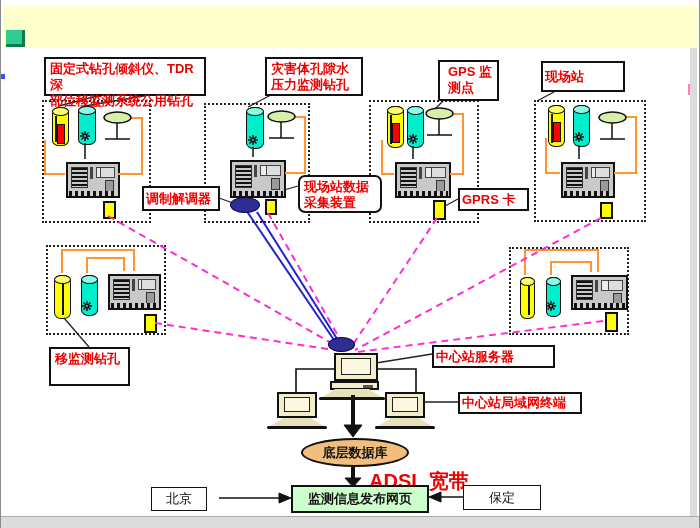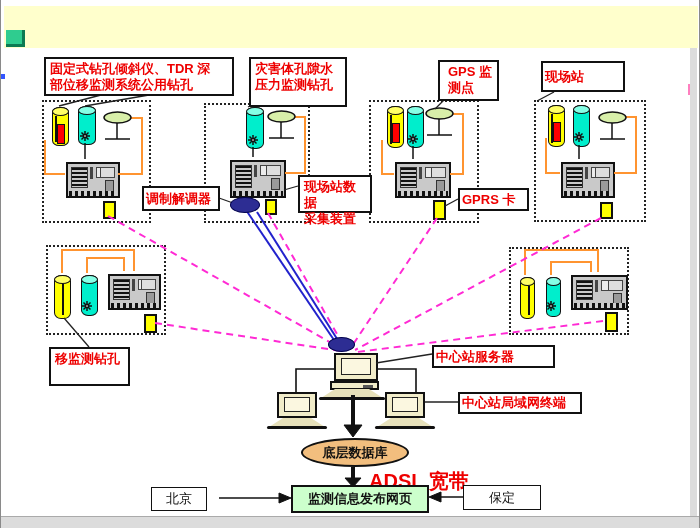--- a/index.html
+++ b/index.html
@@ -315,39 +315,39 @@
       <polygon points="343,425 361,425 352,437" stroke-width="1"></polygon>
       <line x1="352" y1="467" x2="352" y2="479" stroke-width="4"></line>
       <polygon points="344,478 360,478 352,487" stroke-width="1"></polygon>
       <line x1="218" y1="498" x2="278" y2="498" stroke-width="1.6"></line>
       <polygon points="278,493 278,503 290,498" stroke-width="1"></polygon>
       <line x1="489" y1="497" x2="440" y2="497" stroke-width="1.6"></line>
       <polygon points="440,492 440,502 428,497" stroke-width="1"></polygon>
     </g>
   </svg>
 
-  <div class="lbl" style="left:43px;top:57px;width:190px;height:39px;">
+  <div class="lbl" style="left:43px;top:57px;width:162px;height:39px;">
     <div>固定式钻孔倾斜仪、TDR 深</div>
     <div>部位移监测系统公用钻孔</div>
   </div>
-  <div class="lbl" style="left:248px;top:57px;width:98px;height:50px;">
+  <div class="lbl" style="left:264px;top:57px;width:98px;height:39px;">
     <div>灾害体孔隙水</div>
     <div>压力监测钻孔</div>
   </div>
   <div class="lbl" style="left:437px;top:60px;width:61px;height:41px;padding-left:8px;">
     <div>GPS 监</div>
     <div>测点</div>
   </div>
   <div class="lbl center" style="left:540px;top:61px;width:84px;height:31px;">
     <span>现场站</span>
   </div>
   <div class="lbl center" style="left:141px;top:186px;width:78px;height:25px;">
     <span>调制解调器</span>
   </div>
-  <div class="lbl" style="left:297px;top:175px;width:74px;height:38px;">
+  <div class="lbl" style="left:297px;top:175px;width:84px;height:38px;border-radius:7px;">
     <div>现场站数据</div>
     <div>采集装置</div>
   </div>
   <div class="lbl center" style="left:457px;top:188px;width:71px;height:23px;">
     <span>GPRS 卡</span>
   </div>
   <div class="lbl" style="left:48px;top:347px;width:81px;height:39px;">
     <div>移监测钻孔</div>
   </div>
   <div class="lbl center" style="left:431px;top:345px;width:123px;height:23px;">

